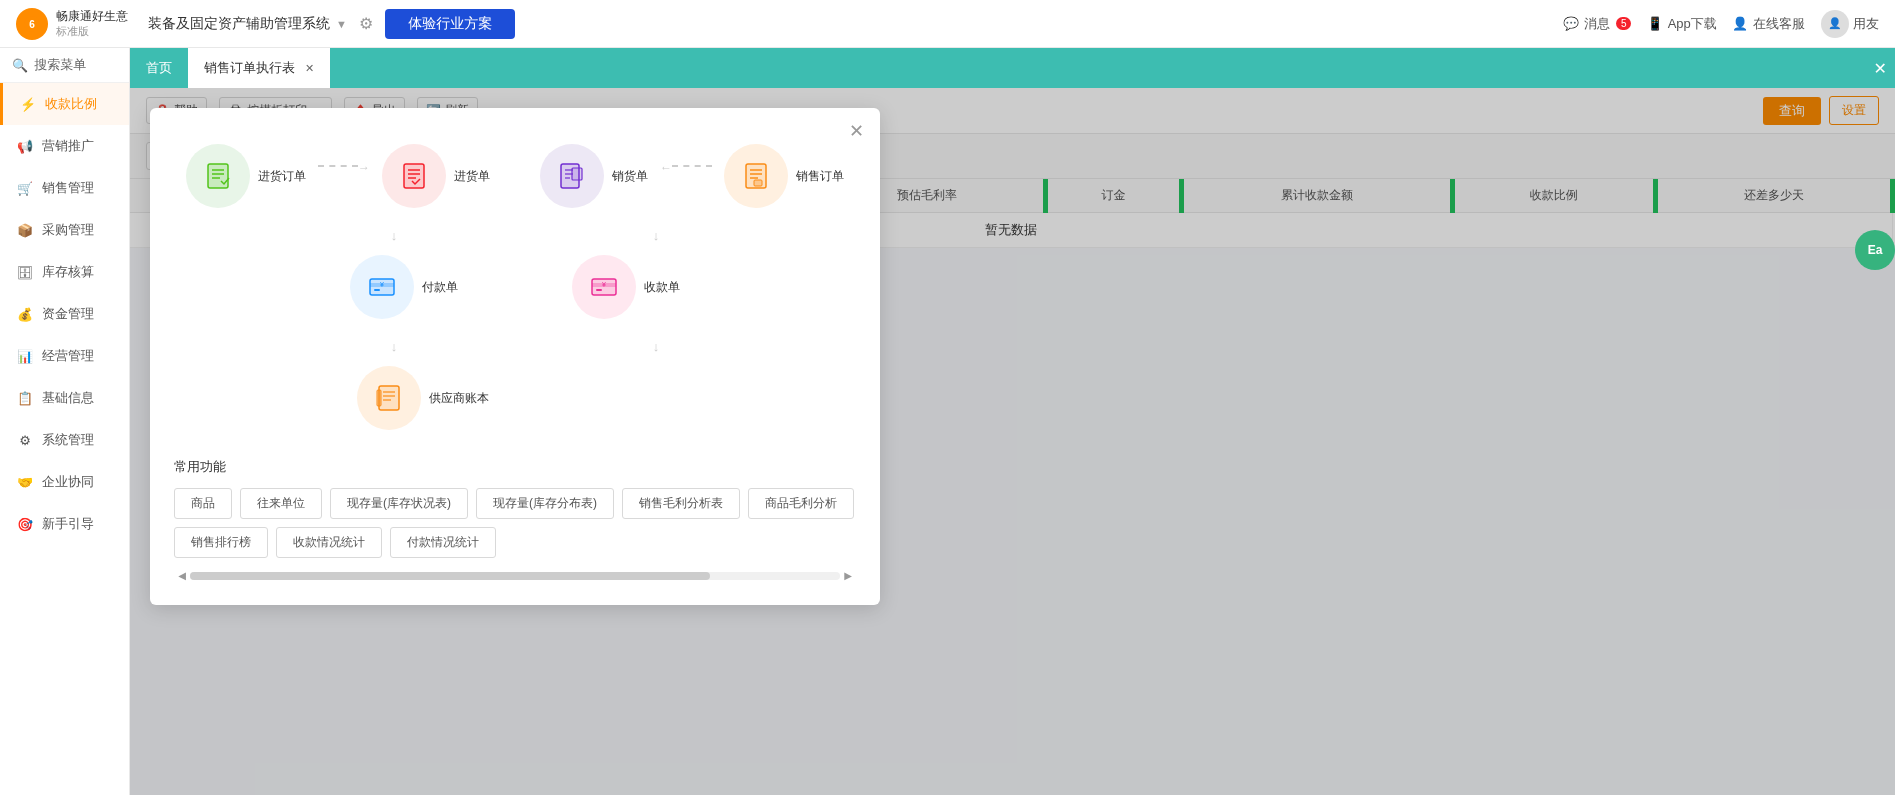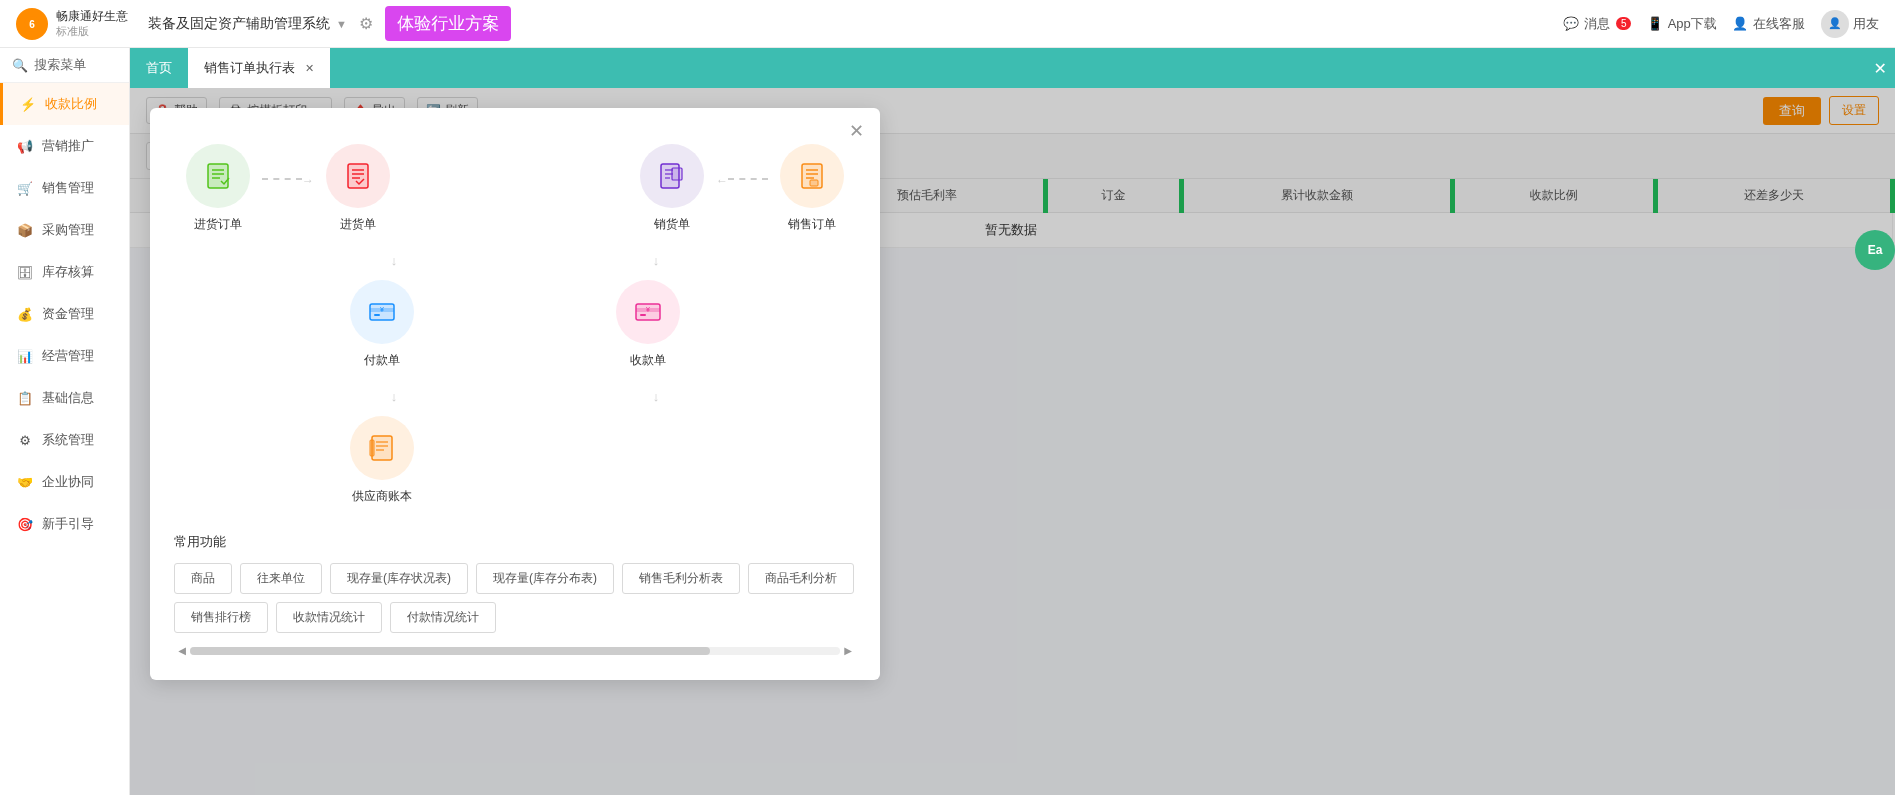--- a/index.html
+++ b/index.html
@@ -18,21 +18,21 @@
     .tab-close { font-size: 11px; color: #666; cursor: pointer; margin-left: 4px; }
     .content-body { flex: 1; background: #f5f7fa; position: relative; overflow: hidden; }
 
     
     .logo-area { display: flex; align-items: center; gap: 8px; min-width: 120px; }
     .logo-icon { width: 32px; height: 32px; background: #ff8c00; border-radius: 50%; display: flex; align-items: center; justify-content: center; color: #fff; font-size: 14px; font-weight: bold; }
     .logo-text { font-size: 12px; color: #333; line-height: 1.3; }
     .system-title { display: flex; align-items: center; gap: 6px; font-size: 14px; color: #333; font-weight: 500; }
     .dropdown-arrow { color: #999; font-size: 11px; }
     .gear-icon { color: #999; font-size: 16px; cursor: pointer; }
-    .trial-btn { background: #d946ef; color: #fff; border: none; border-radius: 4px; padding: 6px 12px; cursor: pointer; font-size: 17px; }
+    .trial-btn { background: #1d4ed8; color: #fff; border: none; border-radius: 4px; padding: 6px 23px; cursor: pointer; font-size: 14px; }
     .top-right { margin-left: auto; display: flex; align-items: center; gap: 16px; font-size: 13px; color: #555; }
     .top-right-item { display: flex; align-items: center; gap: 4px; cursor: pointer; }
     .badge { background: #f5222d; color: #fff; border-radius: 10px; font-size: 10px; padding: 1px 5px; margin-left: 2px; }
     .avatar { width: 28px; height: 28px; border-radius: 50%; background: #ddd; display: flex; align-items: center; justify-content: center; font-size: 11px; color: #666; }
     .sidebar-search { display: flex; align-items: center; gap: 6px; padding: 8px 12px; cursor: pointer; color: #666; font-size: 13px; border-bottom: 1px solid #f0f0f0; }
     .sidebar-menu { flex: 1; overflow-y: auto; }
     .sidebar-menu-item { display: flex; align-items: center; gap: 8px; padding: 12px 16px; cursor: pointer; color: #555; font-size: 13px; }
     .sidebar-menu-item.active { background: #fff7f0; color: #ff8c00; border-left: 3px solid #ff8c00; }
     .sidebar-item-icon { width: 18px; height: 18px; display: flex; align-items: center; justify-content: center; }
 
@@ -51,21 +51,21 @@
     
     .data-table { width: 100%; border-collapse: collapse; font-size: 12px; }
     .data-table th { background: #fafafa; border-bottom: 1px solid #e8e8e8; border-right: 5px solid #22c55e; padding: 8px 10px; text-align: center; color: #555; font-weight: 500; white-space: nowrap; }
     .data-table td { border-bottom: 1px solid #f0f0f0; border-right: 1px solid #f0f0f0; padding: 8px 10px; text-align: center; color: #333; }
     .no-data { text-align: center; color: #999; padding: 40px; font-size: 13px; }
 
     
     .overlay { position: absolute; top: 0; left: 0; right: 0; bottom: 0; background: rgba(0,0,0,0.2); z-index: 100; display: flex; align-items: flex-start; justify-content: flex-start; }
     .modal { background: #fff; border-radius: 6px; box-shadow: 0 4px 20px rgba(0,0,0,0.15); width: 730px; margin: 20px 0 0 20px; padding: 24px; position: relative; }
     .modal-close { position: absolute; top: 12px; right: 16px; font-size: 18px; color: #999; cursor: pointer; background: none; border: none; }
-    .flow-node { display: flex; flex-direction: column; align-items: center; gap: 8px; padding: 12px; justify-content: flex-end; }
+    .flow-node { display: flex; flex-direction: row; align-items: center; gap: 8px; padding: 12px; justify-content: flex-end; }
     .flow-circle { width: 64px; height: 64px; border-radius: 50%; display: flex; align-items: center; justify-content: center; font-size: 24px; }
     .flow-circle.green { background: #e8f5e8; color: #52c41a; }
     .flow-circle.red-light { background: #fde8e8; color: #f5222d; }
     .flow-circle.purple { background: #ede8f5; color: #722ed1; }
     .flow-circle.orange { background: #fff0e0; color: #fa8c16; }
     .flow-circle.blue { background: #e8f4ff; color: #1890ff; }
     .flow-circle.pink { background: #ffe8f0; color: #eb2f96; }
     .flow-circle.teal { background: #e6f7f5; color: #13c2c2; }
     .flow-label { font-size: 12px; color: #333; text-align: center; }
     .flow-dashed-right { border-top: 2px dashed #ccc; width: 40px; margin-bottom: 20px; }
@@ -369,21 +369,21 @@
               <div style="width:164px;"></div>
             </div>
 
             <div style="display:flex; margin-bottom:0;">
               <div style="width:80px; text-align:center; color:#ccc; font-size:13px; margin-left:180px;">↓</div>
               <div style="flex:1;"></div>
               <div style="width:80px; text-align:center; color:#ccc; font-size:13px; margin-right:80px;">↓</div>
               <div style="width:80px;"></div>
             </div>
 
-            <div style="display: flex; align-items: center; gap:0; margin-bottom:16px;">
+            <div style="display: flex; align-items: center; gap:7px; margin-bottom:16px;">
 
               <div style="width:164px;"></div>
 
               <div class="flow-node">
                 <div class="flow-circle orange">
                   <svg width="32" height="32" viewBox="0 0 32 32" fill="none">
                     <rect x="6" y="4" width="20" height="24" rx="2" fill="#fa8c16" fill-opacity="0.15" stroke="#fa8c16" stroke-width="1.5"></rect>
                     <rect x="4" y="8" width="4" height="16" rx="1" fill="#fa8c16" fill-opacity="0.4" stroke="#fa8c16" stroke-width="1"></rect>
                     <line x1="10" y1="10" x2="22" y2="10" stroke="#fa8c16" stroke-width="1.2"></line>
                     <line x1="10" y1="14" x2="22" y2="14" stroke="#fa8c16" stroke-width="1.2"></line>

